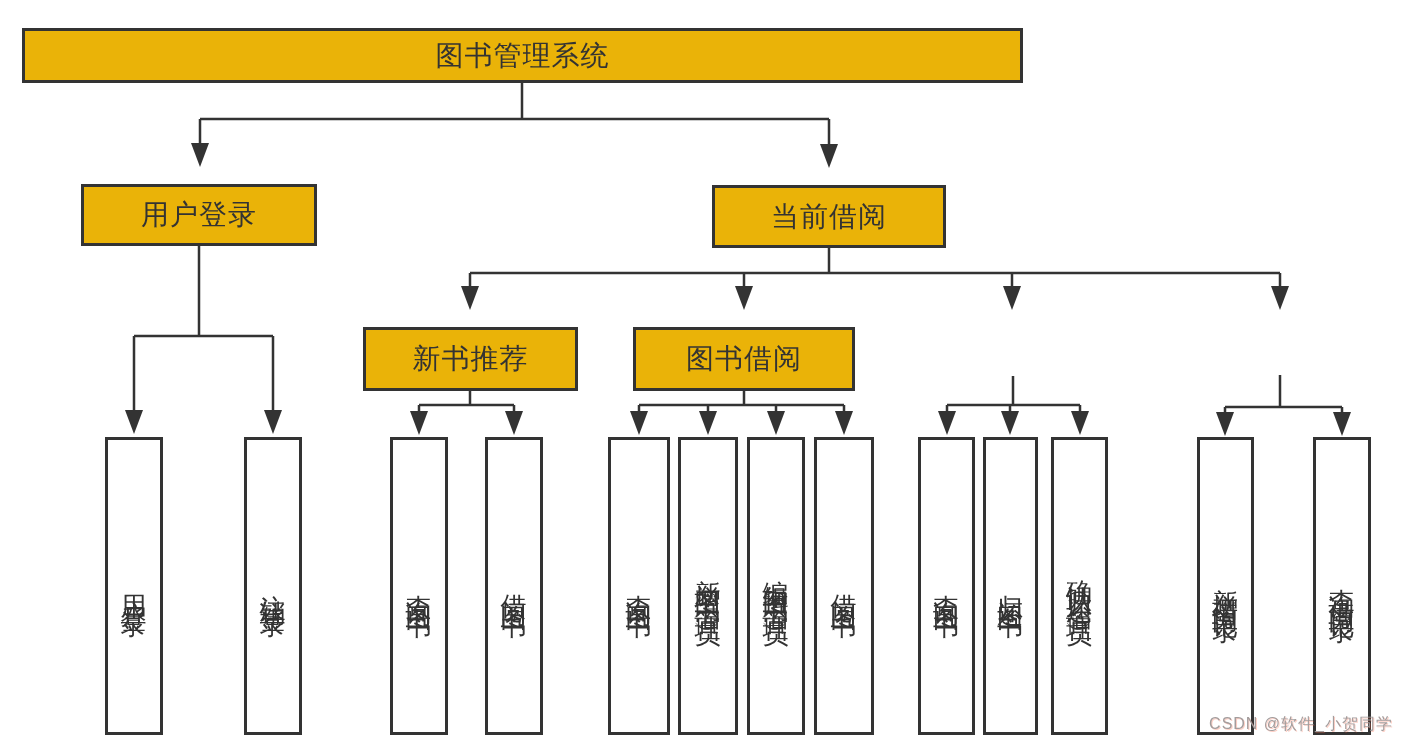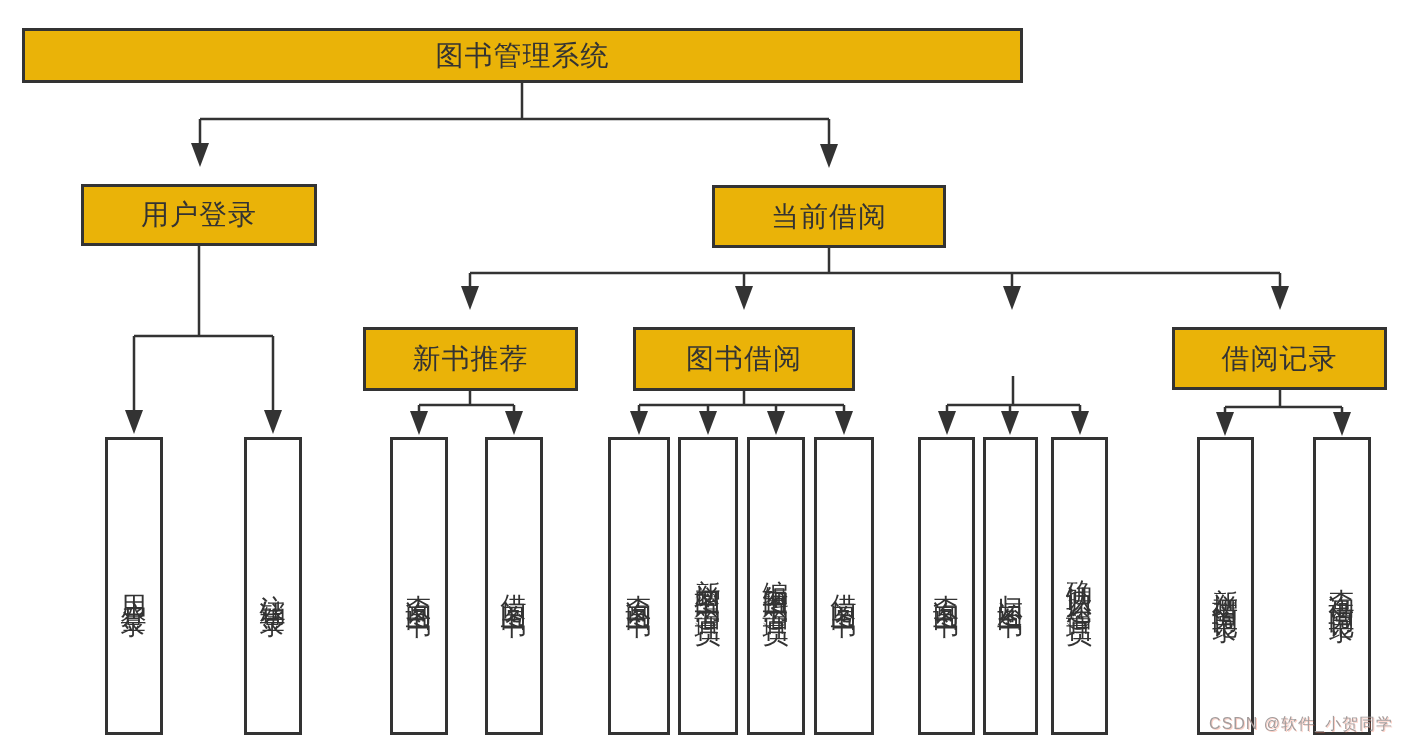--- a/index.html
+++ b/index.html
@@ -98,23 +98,20 @@
   <div class="hbox" style="left:712px;top:170px;width:234px;height:63px">
     <span>当前借阅</span>
   </div>
 
   <div class="hbox" style="left:363px;top:312px;width:215px;height:64px">
     <span>新书推荐</span>
   </div>
   <div class="hbox" style="left:633px;top:312px;width:222px;height:64px">
     <span>图书借阅</span>
   </div>
-  <div class="hbox" style="left:1172px;top:312px;width:215px;height:63px">
-    <span>借阅记录</span>
-  </div>
 
   <div class="vbox" style="left:105px;width:58px">
     <span>用户登录</span>
   </div>
   <div class="vbox" style="left:244px;width:58px">
     <span>注销登录</span>
   </div>
 
   <div class="vbox" style="left:390px;width:58px">
     <span>查询图书</span>

